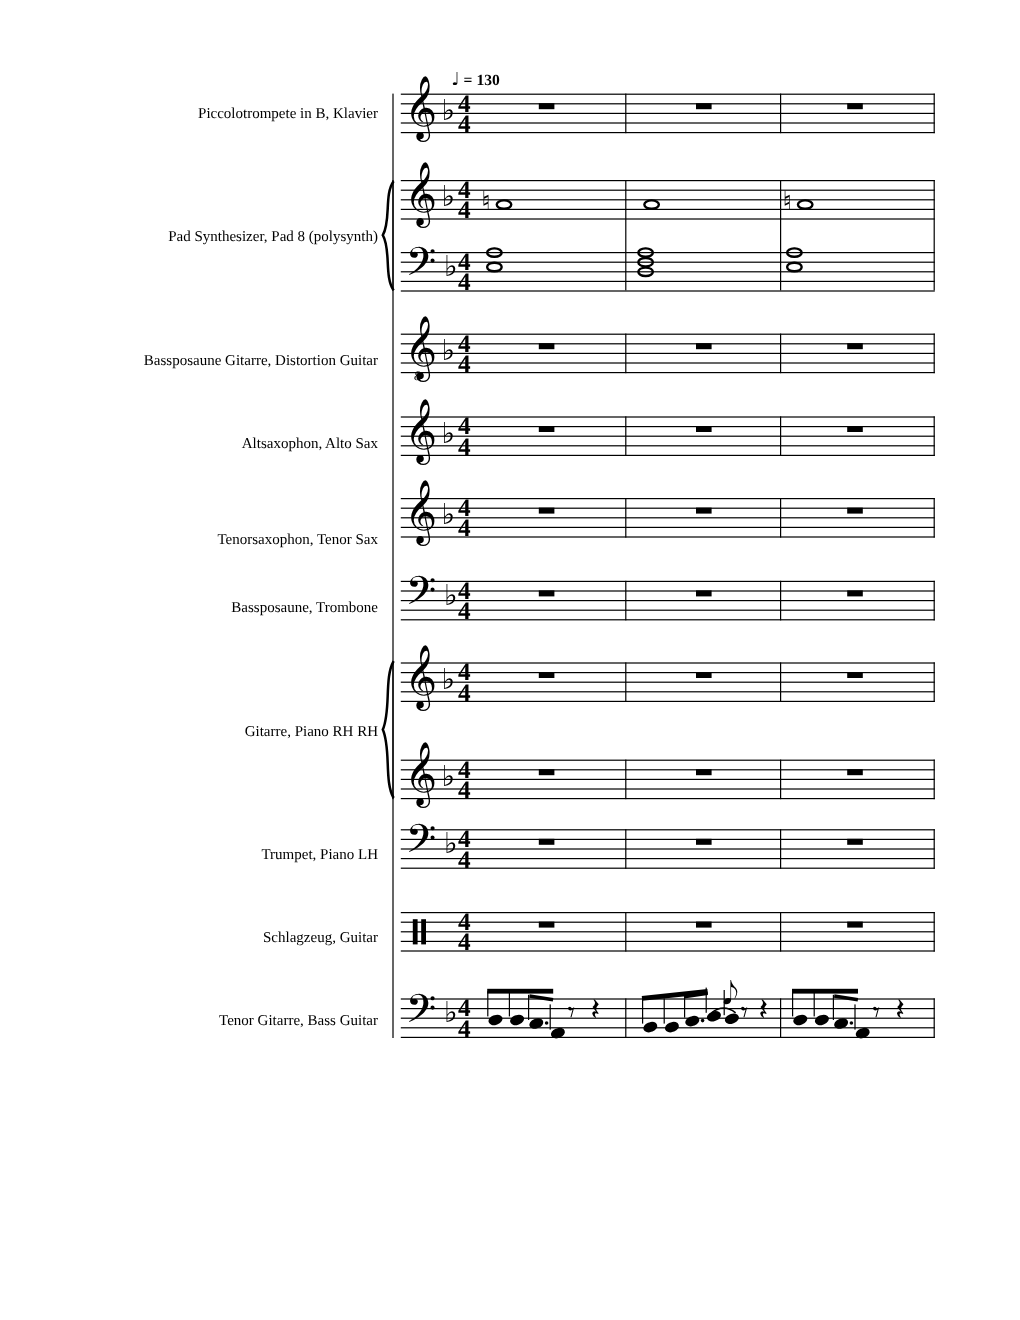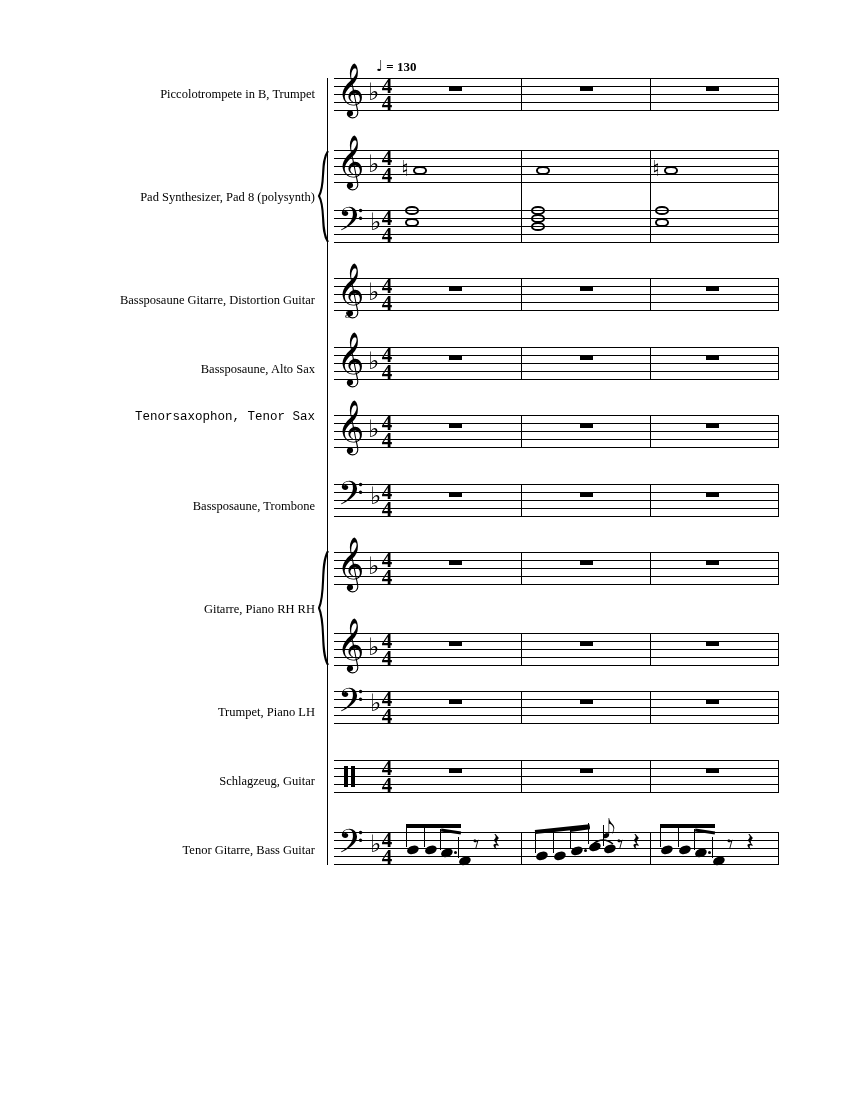--- a/index.html
+++ b/index.html
@@ -176,25 +176,25 @@
 </head>
 <body>
 
 <div class="page">
 
   <div class="tempo" style="left:376px; top:57px;">
     <span class="notesym">♩</span>
     <span>= 130</span>
   </div>
 
-  <div class="inst-name" style="left:60px; top:87px; width:255px;">Piccolotrompete in B, Trumpet</div>
+  <div class="inst-name" style="left:60px; top:87px; width:255px;">Piccolotrompete in B, Klavier</div>
   <div class="inst-name" style="left:60px; top:190px; width:255px;">Pad Synthesizer, Pad 8 (polysynth)</div>
   <div class="inst-name" style="left:60px; top:293px; width:255px;">Bassposaune Gitarre, Distortion Guitar</div>
-  <div class="inst-name" style="left:60px; top:362px; width:255px;">Bassposaune, Alto Sax</div>
-  <div class="inst-name" style="left:60px; top:410px; width:255px;font-family:Liberation Mono, monospace;">Tenorsaxophon, Tenor Sax</div>
+  <div class="inst-name" style="left:60px; top:362px; width:255px;">Altsaxophon, Alto Sax</div>
+  <div class="inst-name" style="left:60px; top:442px; width:255px;">Tenorsaxophon, Tenor Sax</div>
   <div class="inst-name" style="left:60px; top:499px; width:255px;">Bassposaune, Trombone</div>
   <div class="inst-name" style="left:60px; top:602px; width:255px;">Gitarre, Piano RH RH</div>
   <div class="inst-name" style="left:60px; top:705px; width:255px;">Trumpet, Piano LH</div>
   <div class="inst-name" style="left:60px; top:774px; width:255px;">Schlagzeug, Guitar</div>
   <div class="inst-name" style="left:60px; top:843px; width:255px;">Tenor Gitarre, Bass Guitar</div>
 
   <div class="barline" style="left:327px; top:78px; height:787px;"></div>
 
   <div class="staff" style="left:334px; top:78px; width:445px;">
     <div class="line"></div>

